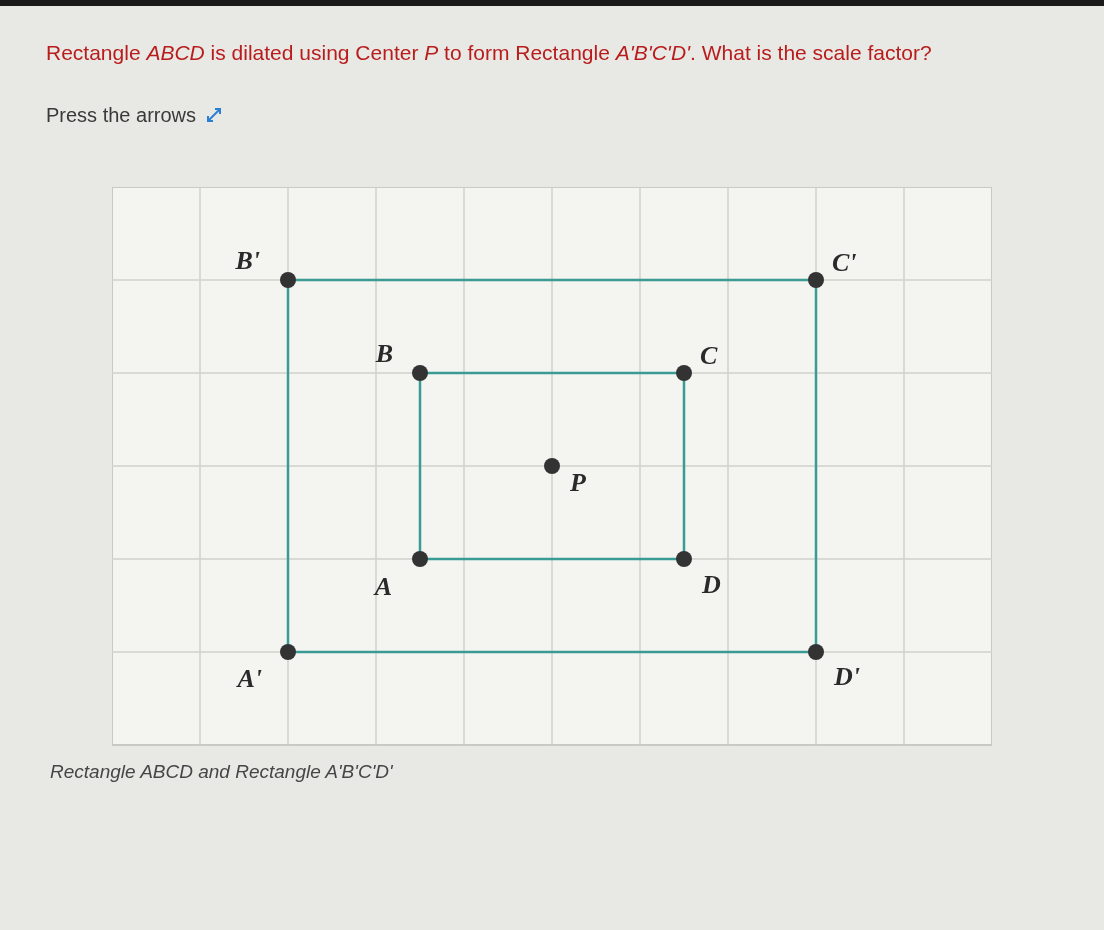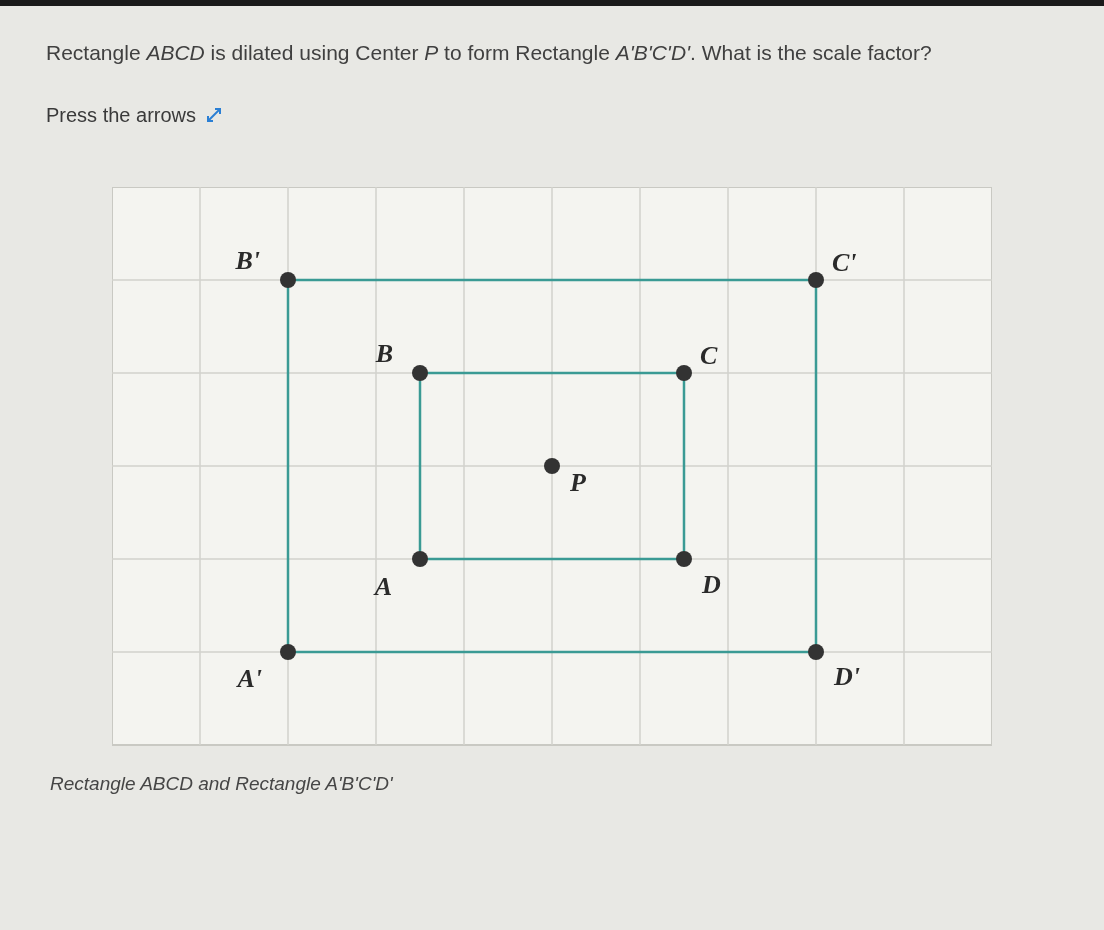--- a/index.html
+++ b/index.html
@@ -13,21 +13,21 @@
   .topbar {
     height: 6px;
     background: #1a1a1a;
   }
   .page {
     padding: 30px 46px 0 46px;
   }
   .question {
     font-size: 21px;
     line-height: 1.6;
-    color: #404040;
+    color: #b91c1c;
   }
   .question .ital { font-style: italic; }
   .instruction {
     margin-top: 34px;
     font-size: 20px;
     color: #3a3a3a;
     display: flex;
     align-items: center;
     gap: 8px;
     text-align: right;
@@ -41,21 +41,21 @@
   .diagram-wrap {
     margin-top: 60px;
     display: flex;
     justify-content: center;
   }
   .grid-svg {
     width: 880px;
     height: 560px;
   }
   .caption {
-    margin-top: 26px;
+    margin-top: 14px;
     font-style: italic;
     font-size: 19px;
     color: #464646;
     padding-left: 4px;
   }
 </style>
 </head>
 <body>
 
 <div class="topbar"></div>

